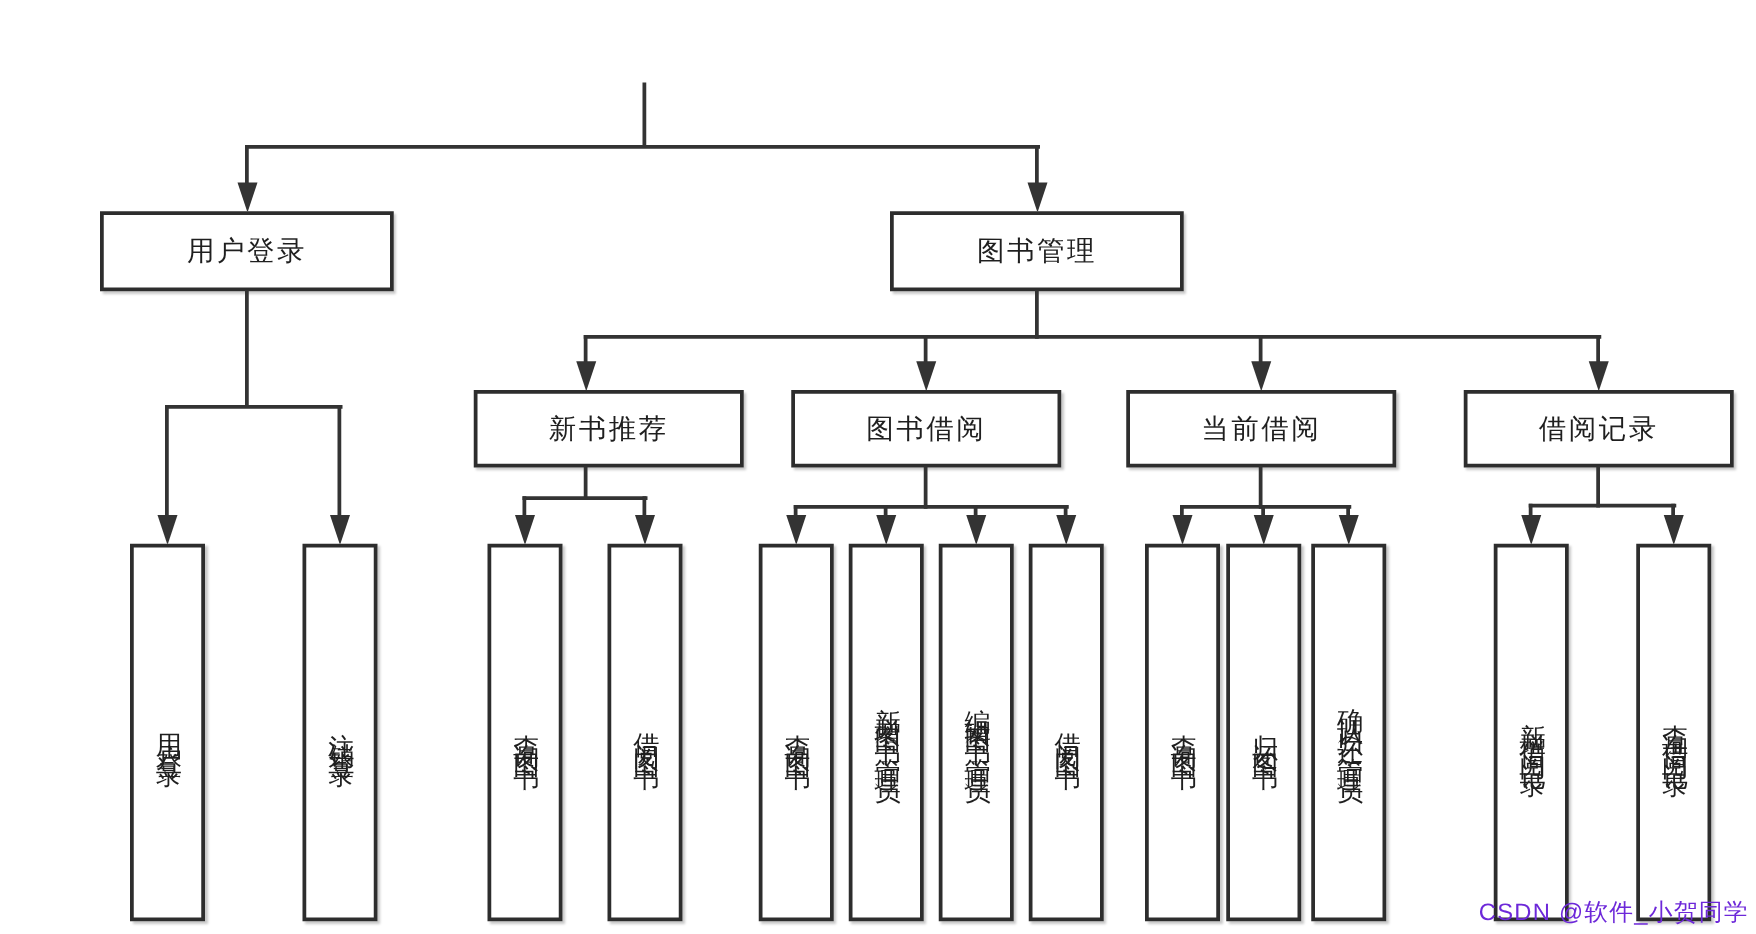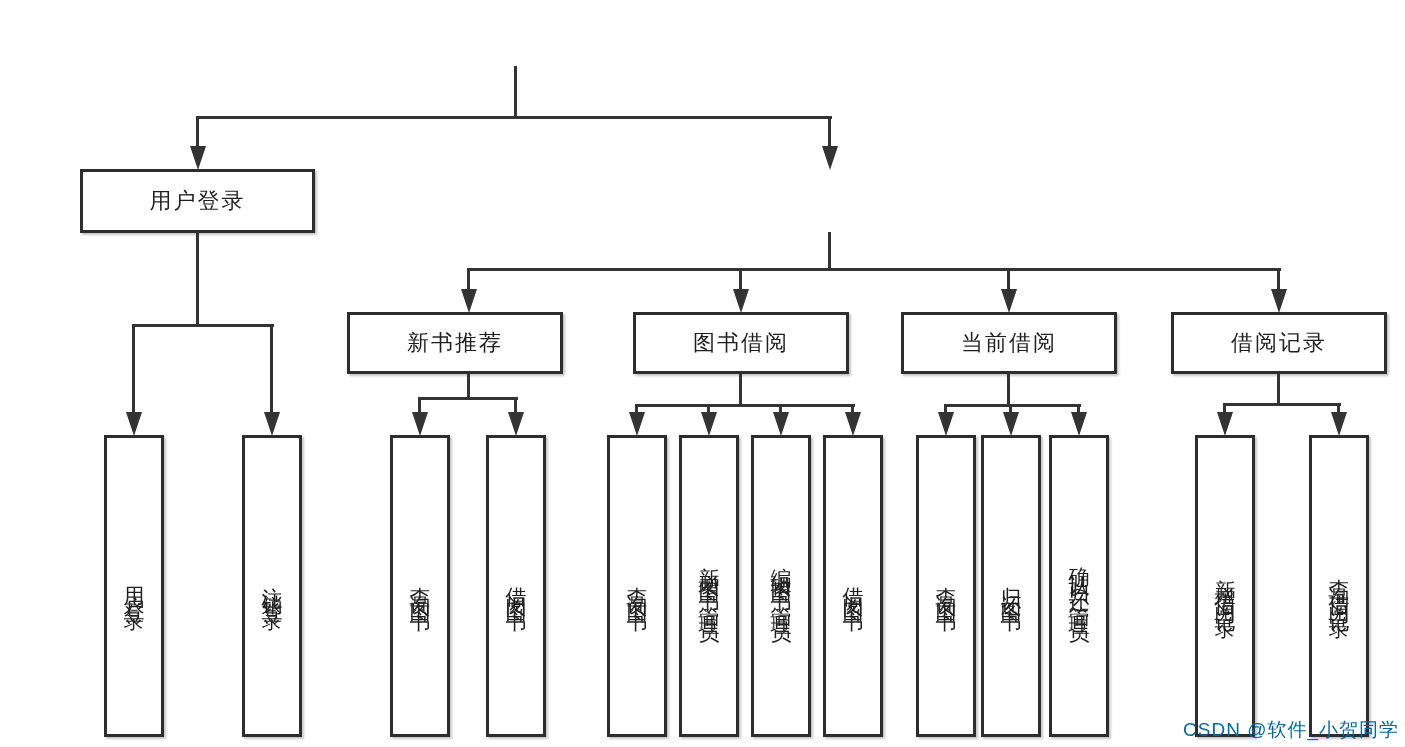--- a/index.html
+++ b/index.html
@@ -19,59 +19,62 @@
   }
   .v{position:absolute;width:3px;background:#333333;}
   .h{position:absolute;height:3px;background:#333333;}
   .arw{
     position:absolute;width:0;height:0;
     border-left:8px solid transparent;border-right:8px solid transparent;
     border-top:24px solid #333333;
   }
   .watermark{
     position:absolute;right:6px;bottom:4px;font-size:19px;letter-spacing:1px;
-    color:#0369a1;
+    color:#6d28d9;
   }
 </style>
 </head>
 <body>
 
 <div id="canvas">
 
 
   <div class="v" style="left:514px;top:66px;height:52px;"></div>
   <div class="h" style="left:196px;top:116px;width:636px;"></div>
   <div class="v" style="left:196px;top:116px;height:32px;"></div>
   <div class="arw" style="left:190px;top:146px;"></div>
   <div class="v" style="left:828px;top:116px;height:32px;"></div>
   <div class="arw" style="left:822px;top:146px;"></div>
 
   <div class="box" style="left:80px;top:169px;width:235px;height:64px;">
     <span class="h-label">用户登录</span>
+  </div>
+  <div class="box" style="left:712px;top:169px;width:235px;height:64px;">
+    <span class="h-label">图书管理</span>
   </div>
 
   <div class="v" style="left:196px;top:232px;height:94px;"></div>
   <div class="h" style="left:132px;top:324px;width:142px;"></div>
   <div class="v" style="left:132px;top:324px;height:88px;"></div>
   <div class="arw" style="left:126px;top:412px;"></div>
   <div class="v" style="left:270px;top:324px;height:88px;"></div>
   <div class="arw" style="left:264px;top:412px;"></div>
 
   <div class="v" style="left:828px;top:232px;height:39px;"></div>
   <div class="h" style="left:467px;top:268px;width:814px;"></div>
   <div class="v" style="left:467px;top:268px;height:24px;"></div>
   <div class="arw" style="left:461px;top:289px;"></div>
   <div class="v" style="left:739px;top:268px;height:24px;"></div>
   <div class="arw" style="left:733px;top:289px;"></div>
   <div class="v" style="left:1007px;top:268px;height:24px;"></div>
   <div class="arw" style="left:1001px;top:289px;"></div>
   <div class="v" style="left:1277px;top:268px;height:24px;"></div>
   <div class="arw" style="left:1271px;top:289px;"></div>
 
-  <div class="box" style="left:347px;top:312px;width:216px;height:62px;">
+  <div class="box" style="left:379px;top:312px;width:216px;height:62px;">
     <span class="h-label">新书推荐</span>
   </div>
   <div class="box" style="left:901px;top:312px;width:216px;height:62px;">
     <span class="h-label">当前借阅</span>
   </div>
   <div class="box" style="left:633px;top:312px;width:216px;height:62px;">
     <span class="h-label">图书借阅</span>
   </div>
   <div class="box" style="left:1171px;top:312px;width:216px;height:62px;">
     <span class="h-label">借阅记录</span>

